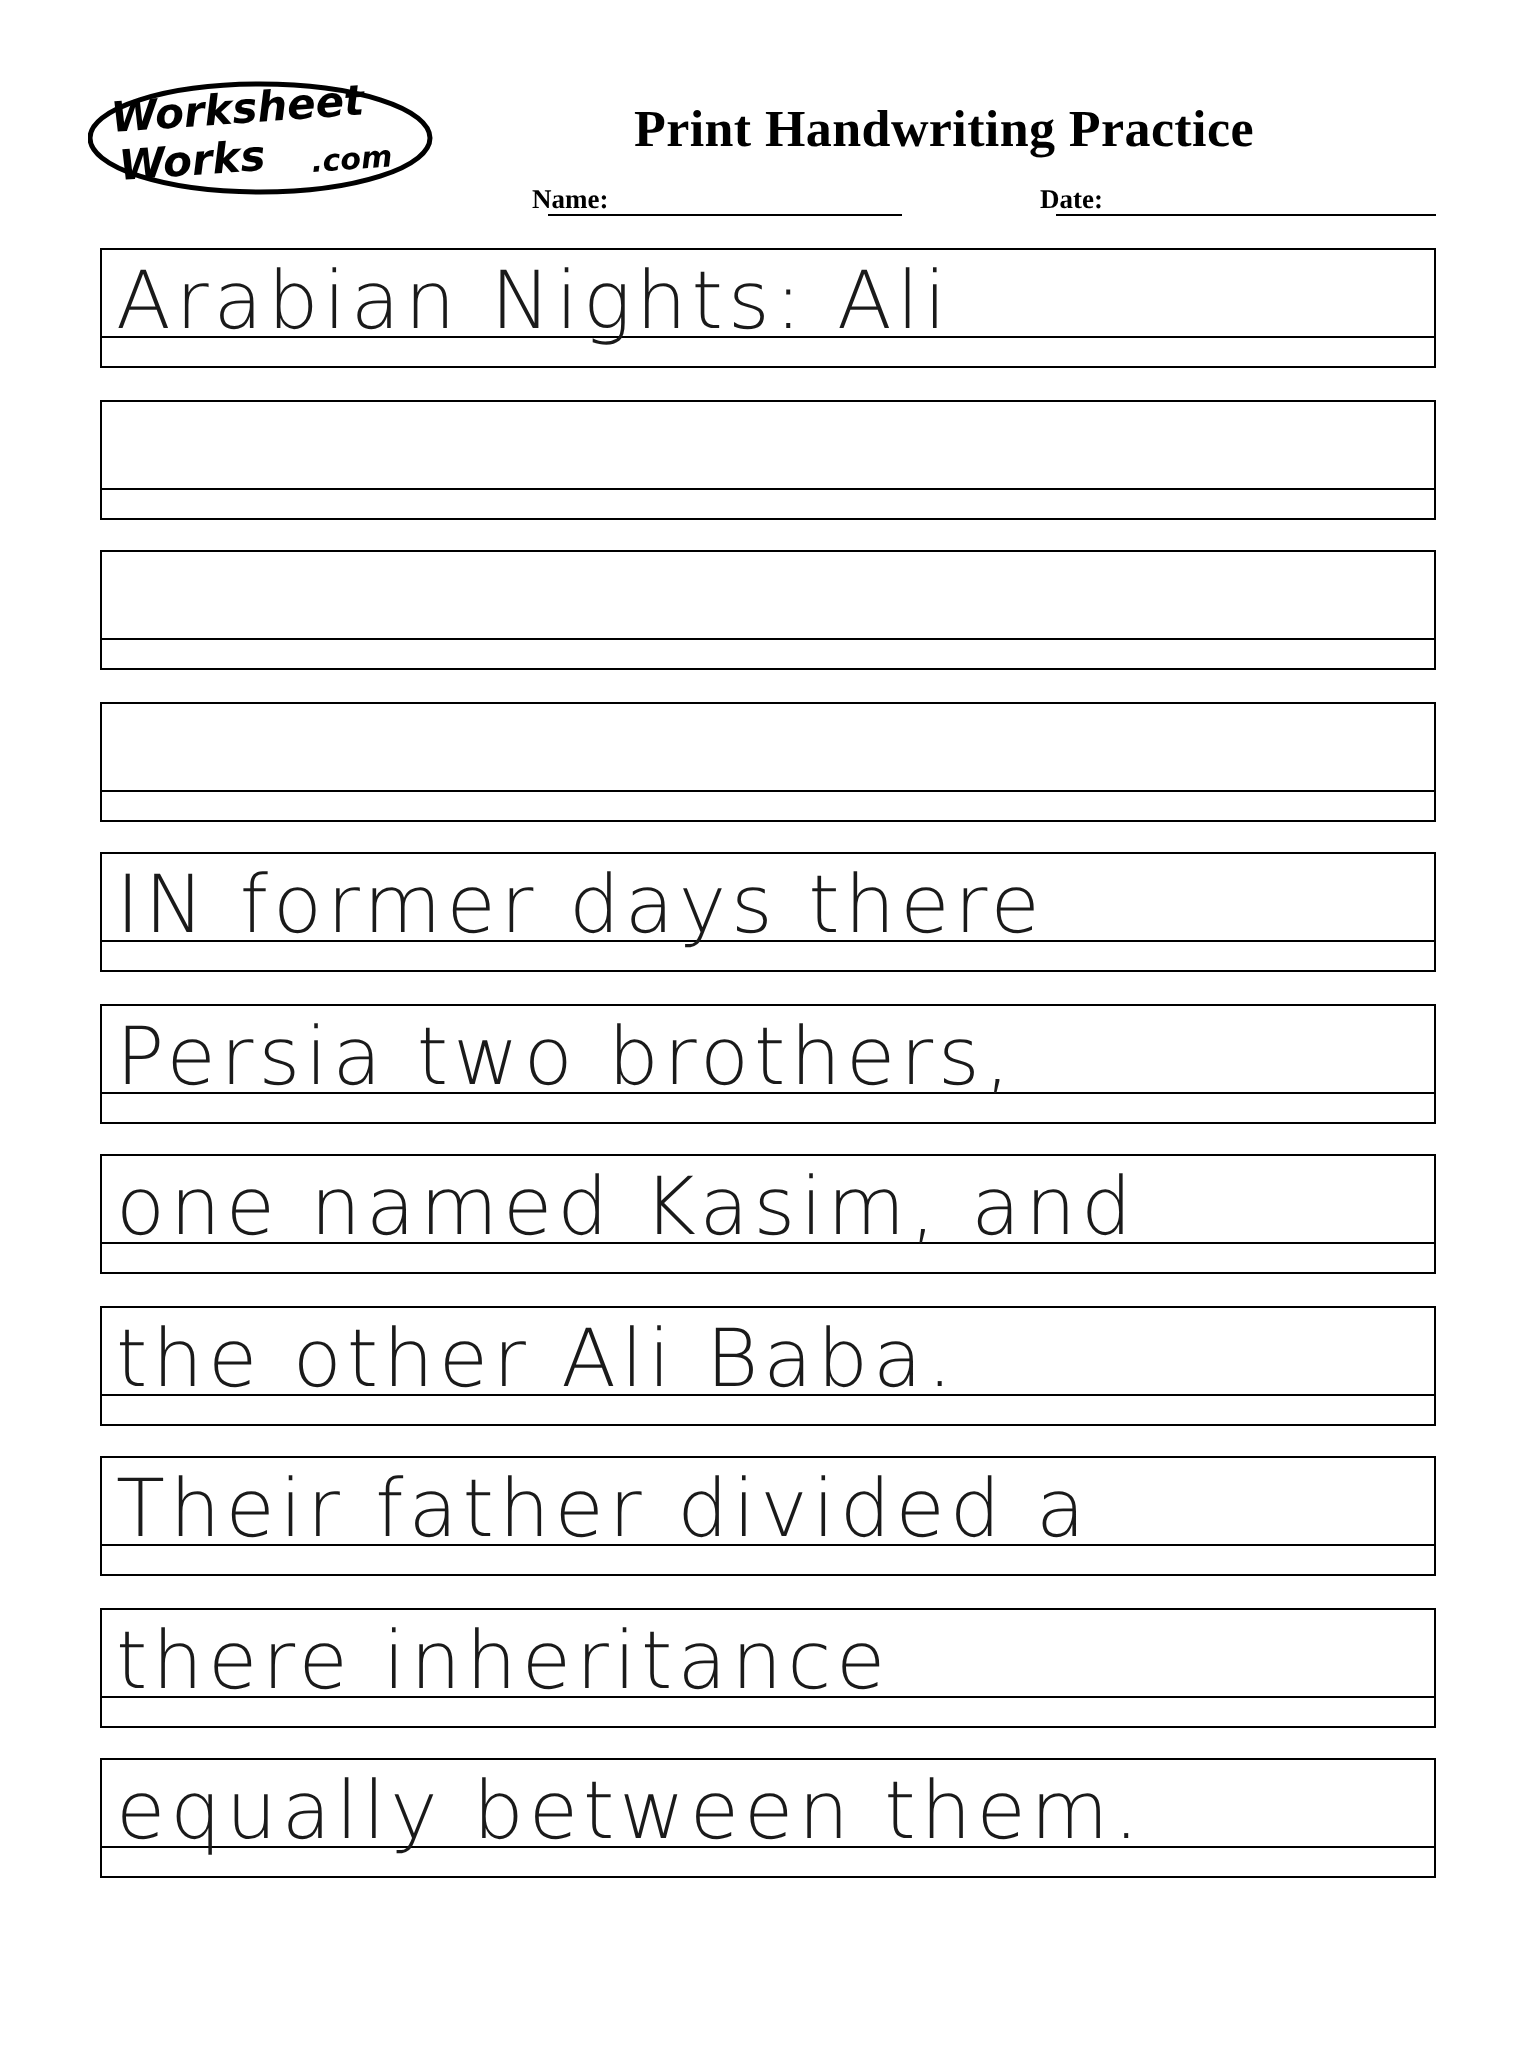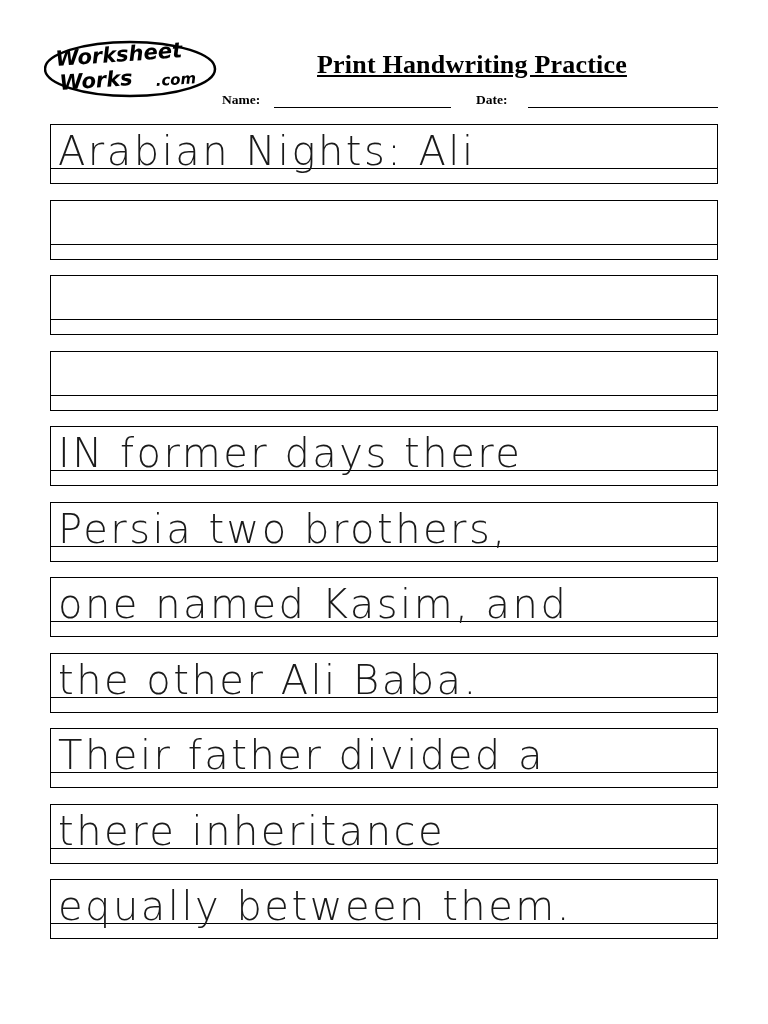--- a/index.html
+++ b/index.html
@@ -43,36 +43,36 @@
     position: absolute;
     left: 222px;
     top: 50px;
     width: 500px;
     text-align: center;
     font-family: "Liberation Serif", serif;
     font-weight: bold;
     font-size: 26px;
     letter-spacing: 0.2px;
     color: #000;
-    text-decoration: underline;
   }
 
   .namedate {
     position: absolute;
     left: 222px;
     top: 92px;
     width: 496px;
     height: 18px;
   }
   .nd-label {
     position: absolute;
     font-family: "Liberation Serif", serif;
     font-weight: bold;
     font-size: 13.5px;
     top: 0;
+    margin-left: 44px;
   }
   .nd-label.name { left: 0; }
   .nd-label.date { left: 254px; }
   .nd-rule {
     position: absolute;
     height: 0;
     border-bottom: 1.5px solid #000;
     top: 15px;
   }
   .nd-rule.name { left: 52px; width: 177px; }

